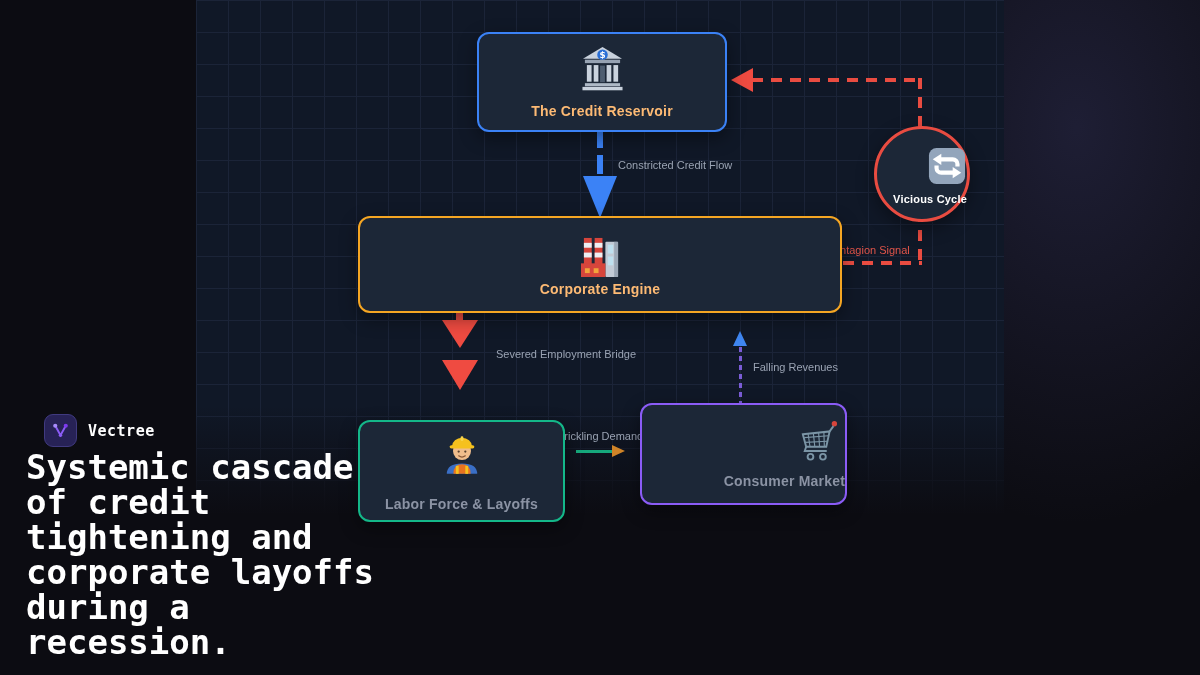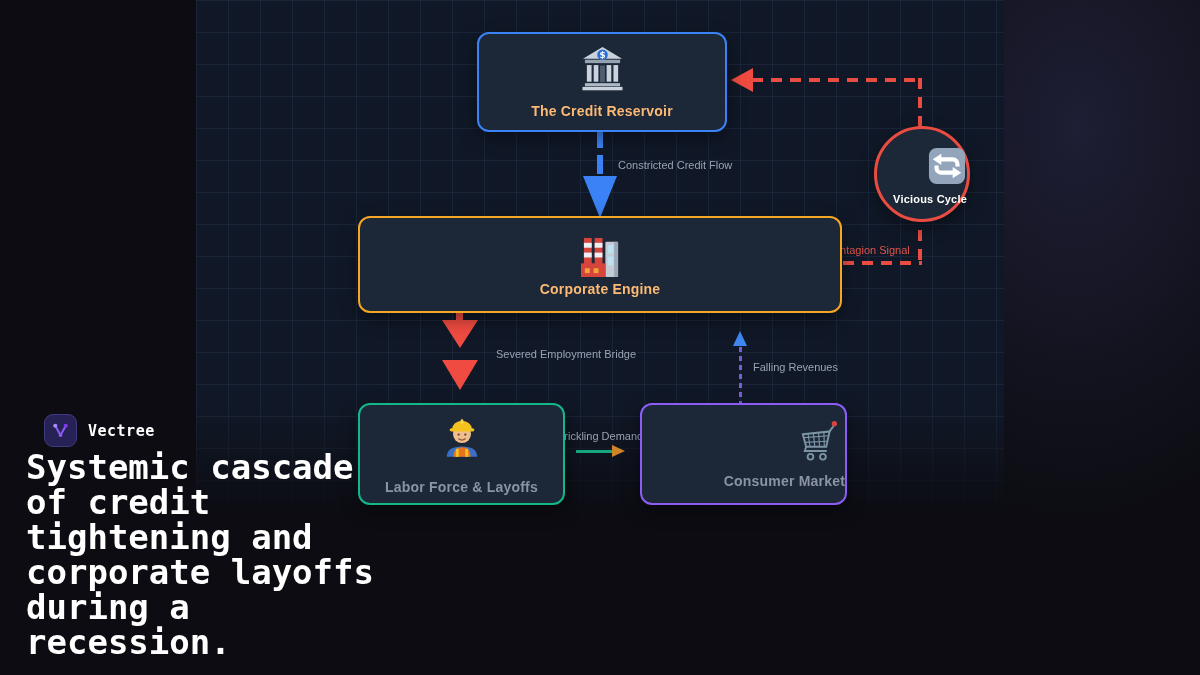--- a/index.html
+++ b/index.html
@@ -24,21 +24,21 @@
   
   .node {
     position:absolute; background:#1c2737; border-radius:12px;
     display:flex; flex-direction:column; align-items:center; justify-content:center;
     z-index:3; box-shadow:0 6px 18px rgba(0,0,0,0.40);
   }
   .node-label { font-weight:bold; font-size:14px; color:#fdba74; letter-spacing:0.2px; }
   .muted .node-label { color:#8b93a4; }
   #node-credit    { left:477px; top:32px;  width:246px; height:96px; border:2.5px solid #3b82f6; gap:8px; }
   #node-corporate { left:358px; top:216px; width:484px; height:97px; border:2.5px solid #f5a623; padding-top:4px; box-sizing:border-box; }
-  #node-labor     { left:358px; top:403px; width:203px; height:98px; border:2px solid #14b789; gap:18px; }
+  #node-labor     { left:358px; top:420px; width:203px; height:98px; border:2px solid #14b789; gap:18px; }
   #node-consumer  { left:640px; top:403px; width:203px; height:98px; border:2px solid #8b5cf6; gap:6px;align-items:flex-end; }
   #node-vicious   { left:874px; top:126px; width:96px;  height:96px; border-radius:50%; border:3px solid #e94c41; gap:4px; box-sizing:border-box; padding-top:4px;align-items:flex-end; }
   #node-vicious .node-label { font-size:11px; color:#ffffff; }
 
   
   .edge-label { position:absolute; font-size:11px; color:#9aa3b3; z-index:2; white-space:nowrap; }
   .seg { position:absolute; z-index:2; }
   .behind { z-index:1; }
 
   .blue-dash-v {

